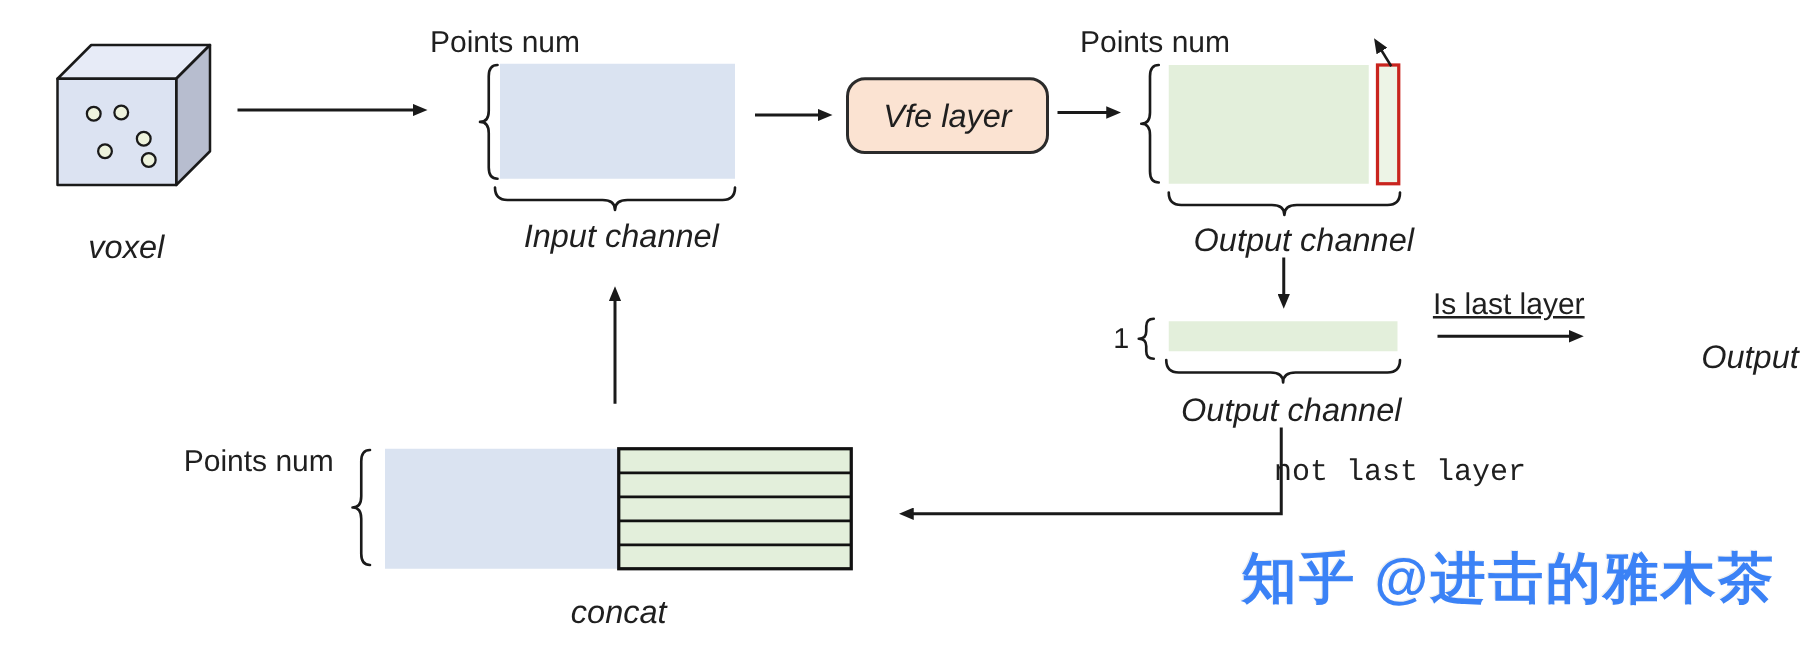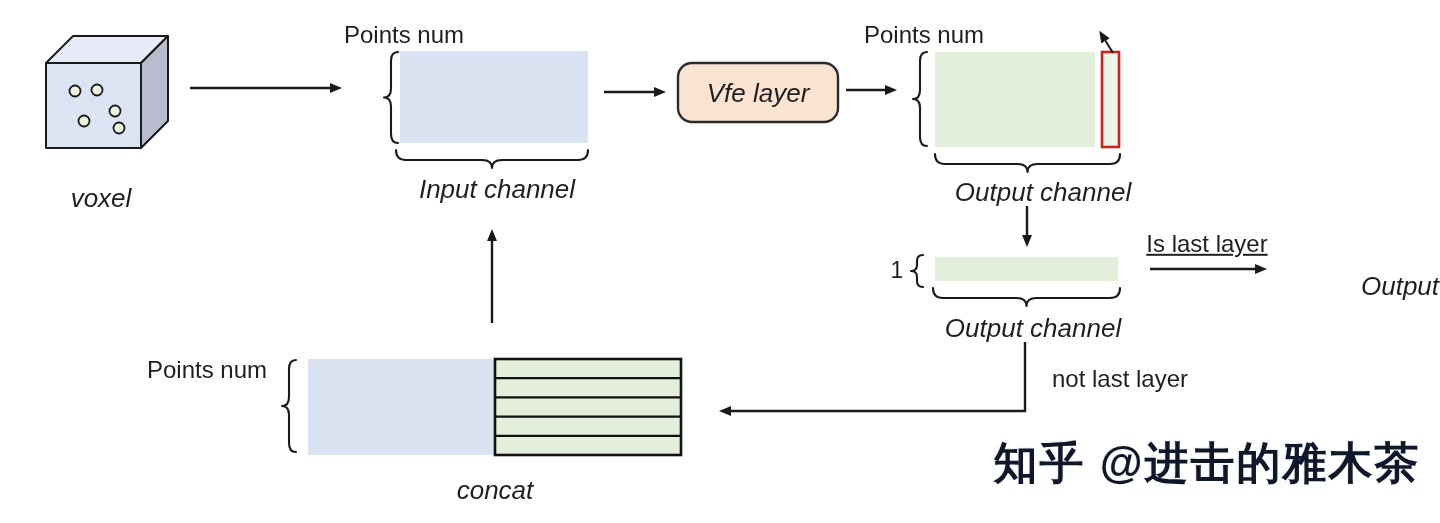--- a/index.html
+++ b/index.html
@@ -20,21 +20,21 @@
     line-height:1.1;
   }
   .lbl.big{font-size:26px;font-style:italic;}
   .lbl.small{font-size:23px;}
   .watermark{
     position:absolute;
     transform:translate(-50%,-50%);
     white-space:nowrap;
     font-size:44px;
     letter-spacing:2px;
-    color:#0f172a;
+    color:#3b82f6;
     text-shadow:1px 1px 0 #ffffff, -1px -1px 0 #efefef;
     font-weight:bold;
   }
 </style>
 </head>
 <body>
 
 <div class="stage">
 
   <svg width="1440" height="523" viewBox="0 0 1440 523">
@@ -103,18 +103,18 @@
   <div class="lbl" style="left:404px;top:35px;">Points num</div>
   <div class="lbl big" style="left:101px;top:198px;">voxel</div>
   <div class="lbl big" style="left:497px;top:189px;">Input channel</div>
   <div class="lbl big" style="left:758px;top:93px;">Vfe layer</div>
   <div class="lbl" style="left:924px;top:35px;">Points num</div>
   <div class="lbl big" style="left:1043px;top:192px;">Output channel</div>
   <div class="lbl small" style="left:897px;top:271px;">1</div>
   <div class="lbl big" style="left:1033px;top:328px;">Output channel</div>
   <div class="lbl" style="left:1207px;top:244px;text-decoration:underline;">Is last layer</div>
   <div class="lbl big" style="left:1352px;top:286px;margin-left:48px;">Output</div>
-  <div class="lbl" style="left:1120px;top:379px;">not last layer</div>
+  <div class="lbl" style="left:1120px;top:379px;font-family:Liberation Mono, monospace;">not last layer</div>
   <div class="lbl" style="left:207px;top:370px;">Points num</div>
   <div class="lbl big" style="left:495px;top:490px;">concat</div>
 
   <div class="watermark" style="left:1207px;top:463px;">知乎 @进击的雅木茶</div>
 </div>
 
 </body></html>

